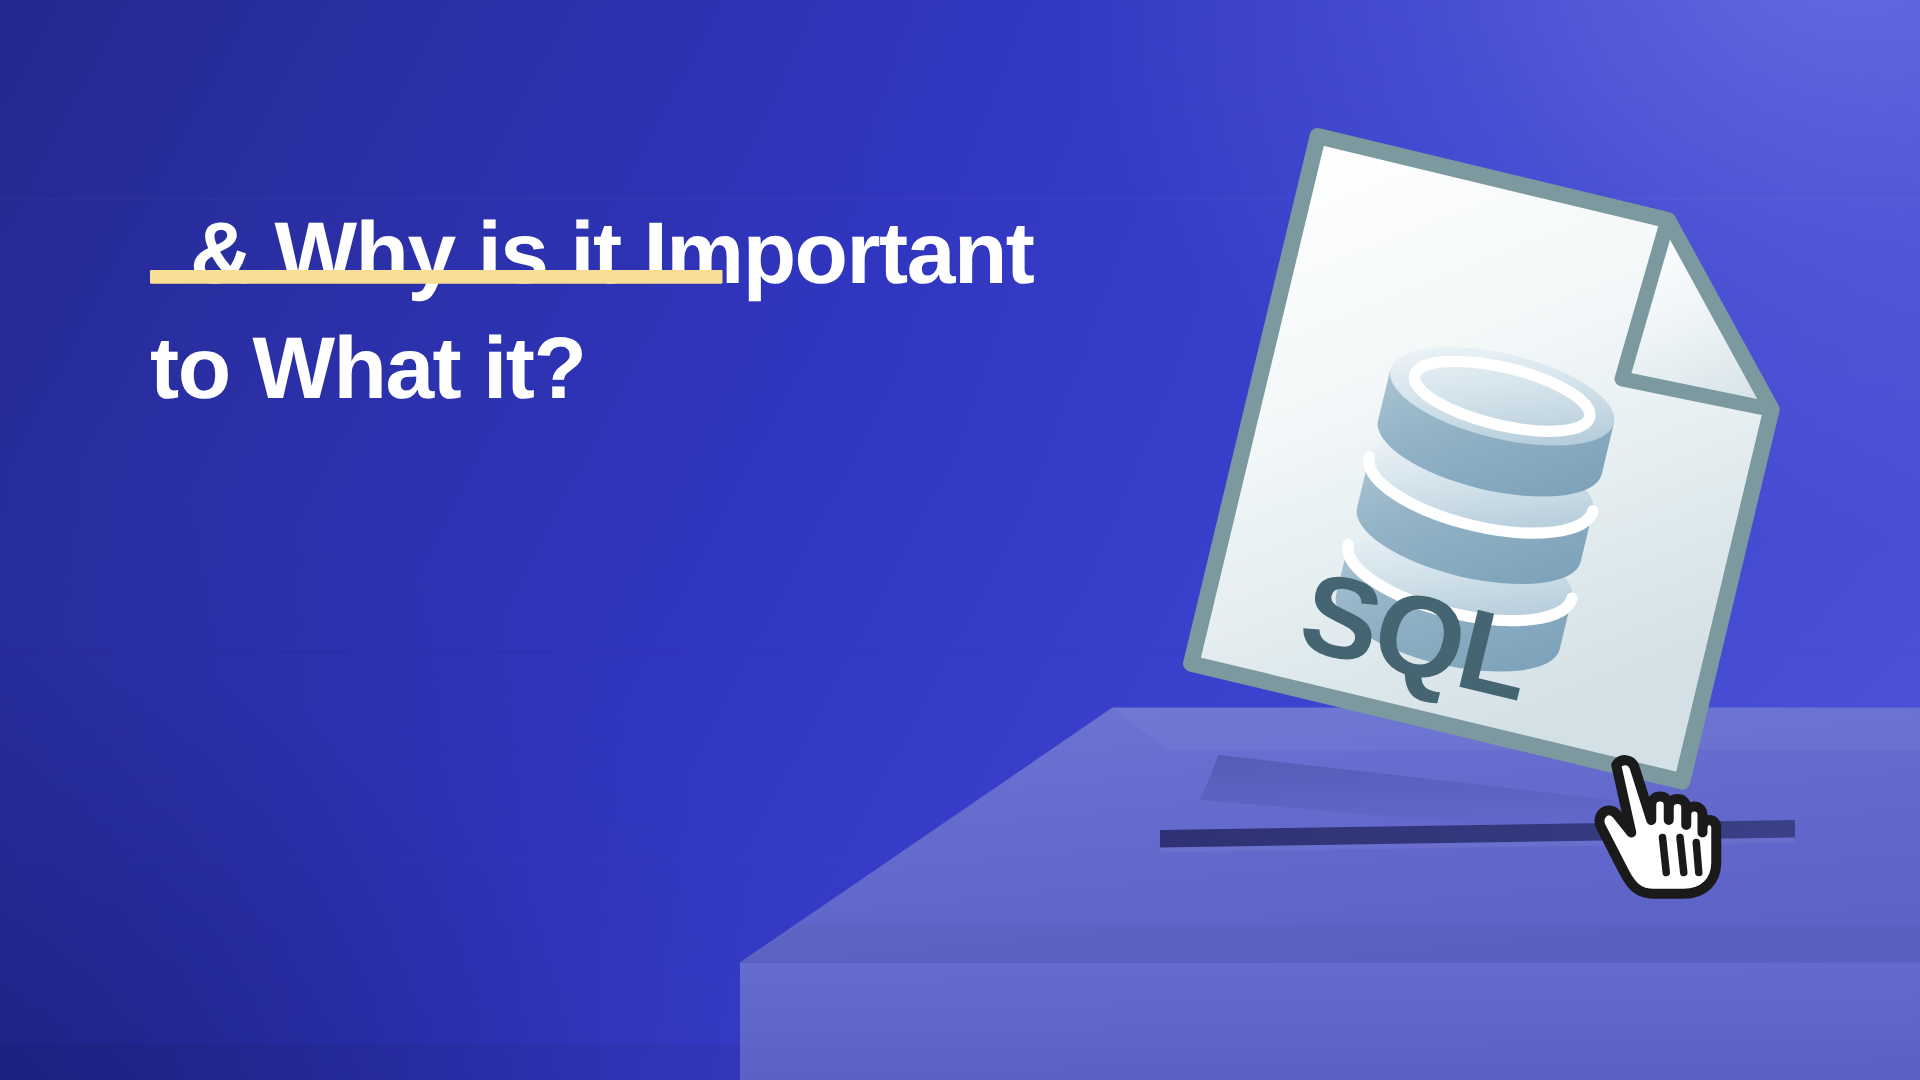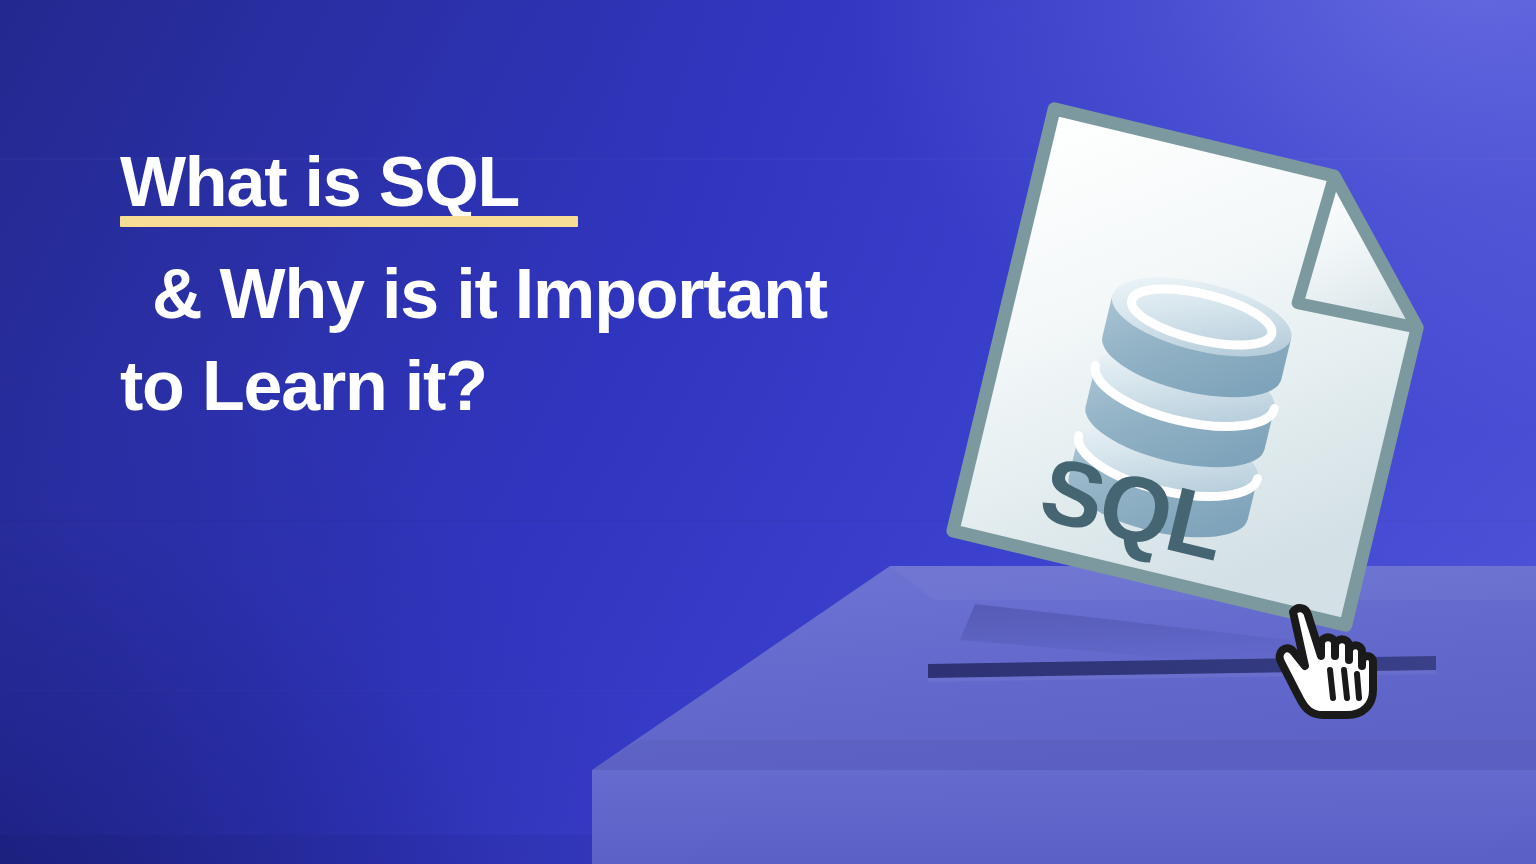--- a/index.html
+++ b/index.html
@@ -259,20 +259,19 @@
 
         <path d="M 59,66 L 62,94" stroke="#1a1a1a" stroke-width="6" stroke-linecap="round" fill="none"></path>
         <path d="M 73,66 L 76,94" stroke="#1a1a1a" stroke-width="6" stroke-linecap="round" fill="none"></path>
         <path d="M 86,70 L 88,94" stroke="#1a1a1a" stroke-width="6" stroke-linecap="round" fill="none"></path>
       </g>
     </svg>
   </div>
 
   <div id="title-block">
     <div class="title-line l1">
-      <span>What is SQL</span>
       <div id="title-underline"></div>
     </div>
     <div class="title-line l2">&amp; Why is it Important</div>
-    <div class="title-line l3">to Learn it?</div>
+    <div class="title-line l3">to What it?</div>
   </div>
 
 </div>
 
 </body></html>

